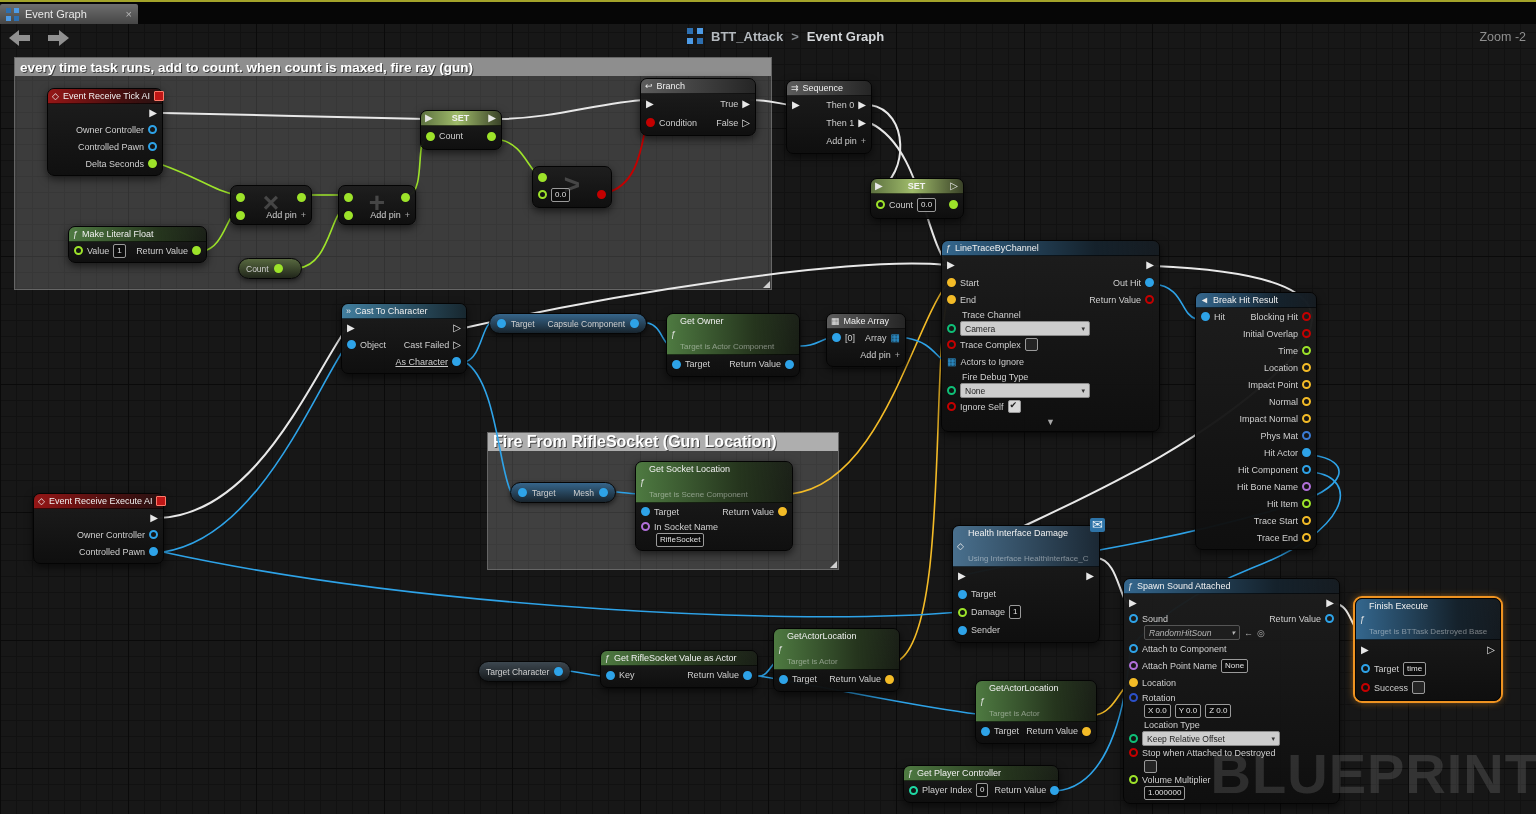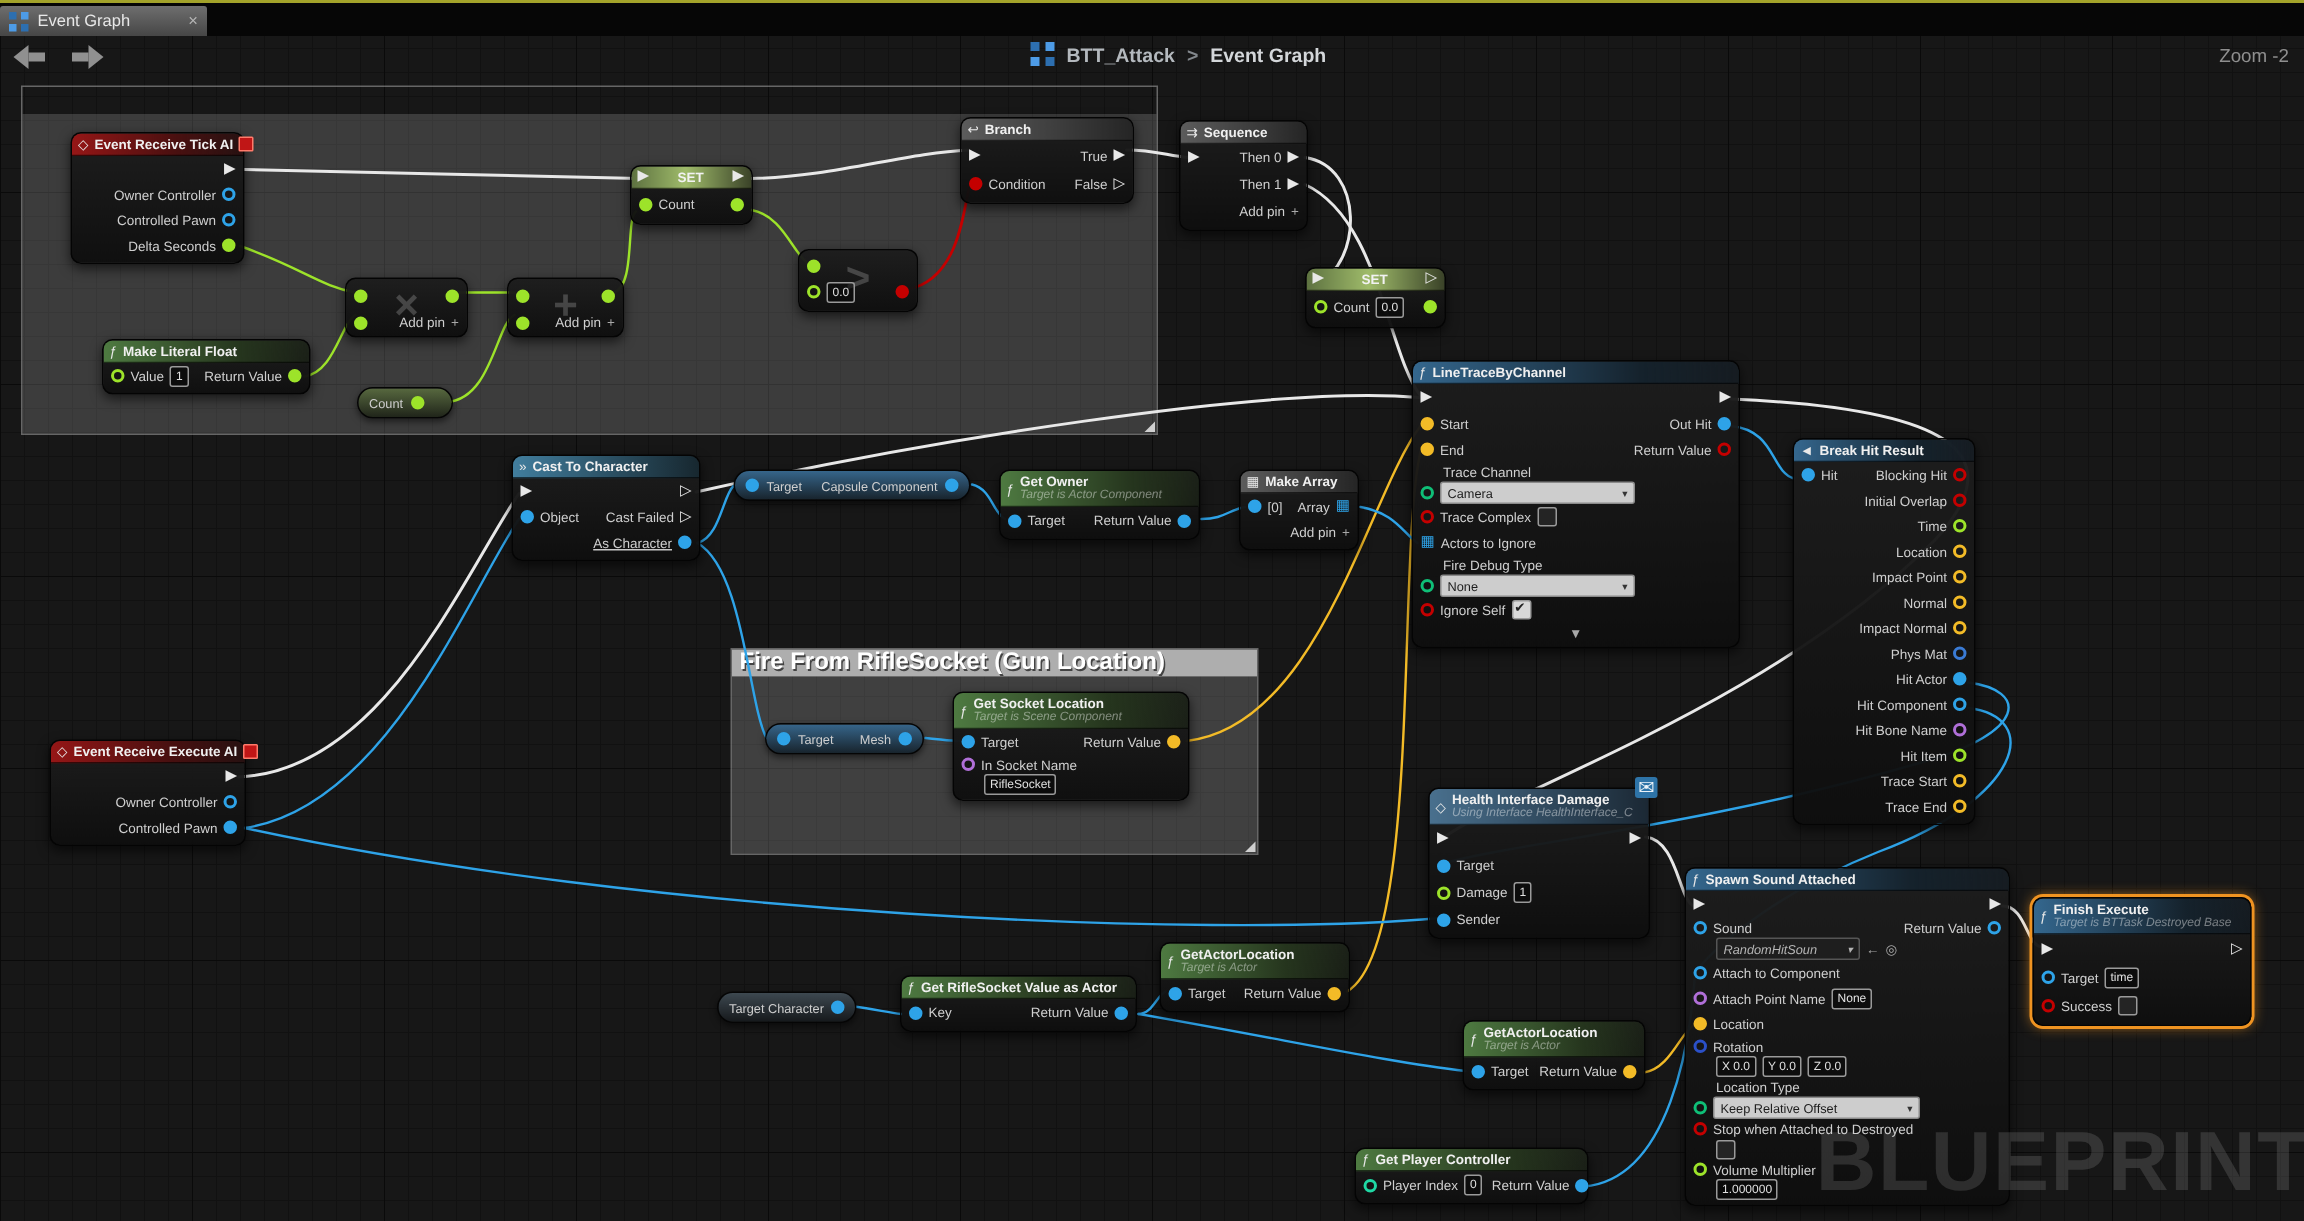--- a/index.html
+++ b/index.html
@@ -46,22 +46,22 @@
   
   svg.wires{position:absolute;inset:0;z-index:2;pointer-events:none;}
   
   #nodes{position:absolute;inset:0;z-index:3;}
   .node{position:absolute;background:linear-gradient(180deg,rgba(29,29,29,0.97),rgba(14,14,14,0.97));
     border:1px solid #040404;border-radius:7px;box-shadow:0 3px 8px rgba(0,0,0,0.6);
     color:#c8c8c8;font-size:9px;padding-bottom:3px;box-sizing:border-box;}
   .node.selected{box-shadow:0 0 0 2px #ef9321,0 0 9px rgba(239,147,33,0.8);}
   .nhead{display:flex;align-items:center;gap:4px;padding:2px 5px 2px 4px;border-radius:6px 6px 0 0;
     border-bottom:1px solid rgba(0,0,0,0.6);}
-  .httl{font-weight:bold;color:#f0f0f0;font-size:9px;line-height:1.15;white-space:nowrap;}
-  .hsub{font-style:italic;font-size:8px;color:rgba(255,255,255,0.42);line-height:1.1;white-space:nowrap;}
+  .httl{font-weight:normal;color:#f0f0f0;font-size:9px;line-height:1.15;white-space:nowrap;}
+  .hsub{font-size:8px;color:rgba(255,255,255,0.42);line-height:1.1;white-space:nowrap;margin-top:17px;}
   .hico{color:#e8e8e8;font-size:9px;flex:none;}
   .evbadge{margin-left:auto;width:8px;height:8px;background:#c01616;border:1px solid #ff7a6a;border-radius:1px;flex:none;}
   .k-event{background:linear-gradient(90deg,#951616,#4a1010 60%,rgba(46,12,12,0.65));}
   .k-pure{background:linear-gradient(90deg,#4e7a41,#26361e 65%,rgba(28,38,22,0.55));}
   .k-call{background:linear-gradient(90deg,#34678e,#15222c 70%,rgba(17,28,38,0.55));}
   .k-ifc{background:linear-gradient(90deg,#49708e,#1b2834);}
   .k-cast{background:linear-gradient(90deg,#417e9e,#17272f);}
   .k-gray{background:linear-gradient(90deg,#5c5c5c,#252525);}
   .k-set{background:linear-gradient(90deg,#5d7140,#9fbb6a 45%,#3a4228);justify-content:space-between;}
   .settitle{font-weight:bold;color:#f2f2f2;flex:1;text-align:center;}
@@ -101,20 +101,21 @@
   .watermark{position:absolute;right:-4px;bottom:8px;z-index:4;pointer-events:none;
     font-size:56px;font-weight:800;letter-spacing:1px;color:rgba(205,205,205,0.16);}
 </style>
 </head>
 <body>
 
 <div class="stage">
 
   <div id="comments">
       <div class="comment" style="left: 14px; top: 57px; width: 756px; height: 231px;">
+        <div class="cbar" style="background: rgb(142, 142, 142); font-size: 13.5px;">every time task runs, add to count. when count is maxed, fire ray (gun)</div>
         <div class="cbody" style="background: rgba(145, 145, 145, 0.3);"></div>
       </div>
       <div class="comment" style="left: 487px; top: 432px; width: 350px; height: 136px;">
         <div class="cbar" style="background: rgb(174, 174, 174); font-size: 16px;">Fire From RifleSocket (Gun Location)</div>
         <div class="cbody" style="background: rgba(160, 160, 160, 0.3);"></div>
       </div>
     </div>
 
   <svg class="wires" id="wires" width="1536" height="814">
       <path d="M163,113 C230,114 360,118 426,119" stroke="#e8e8e8" stroke-width="2" fill="none" stroke-linecap="round"></path>

